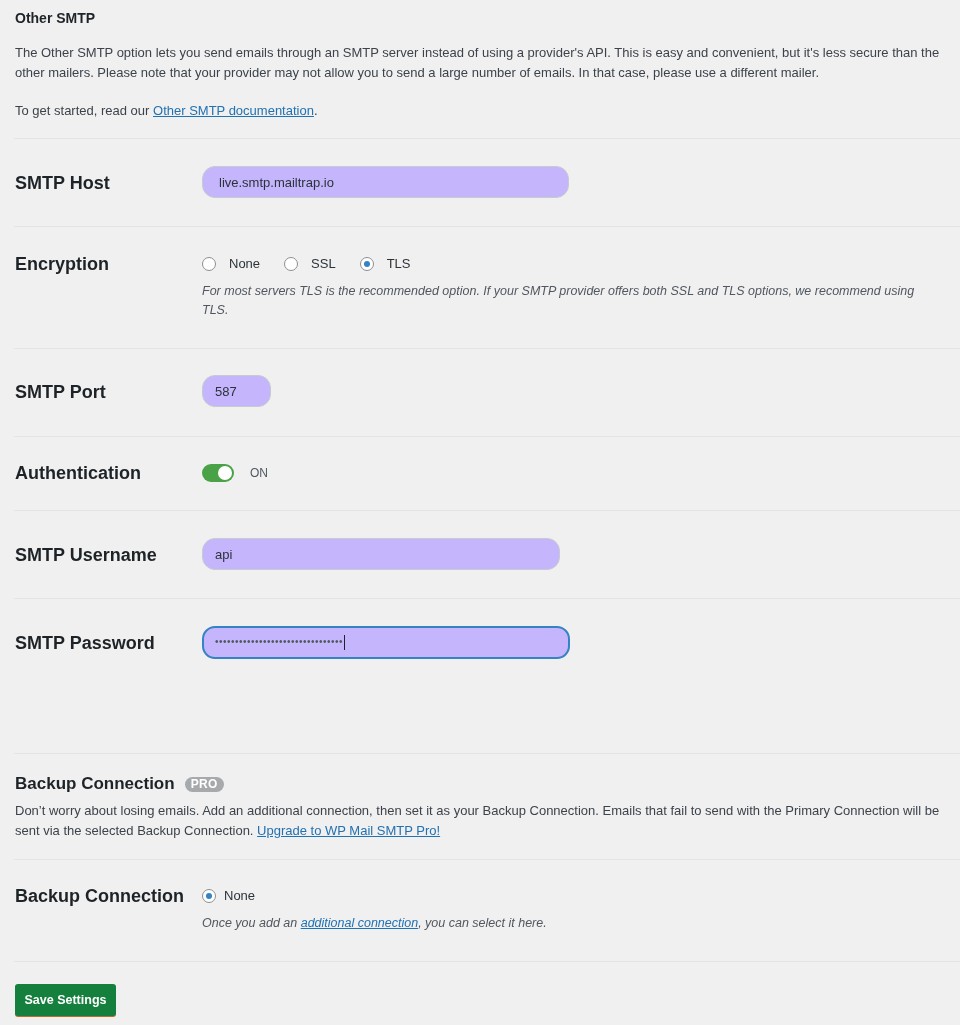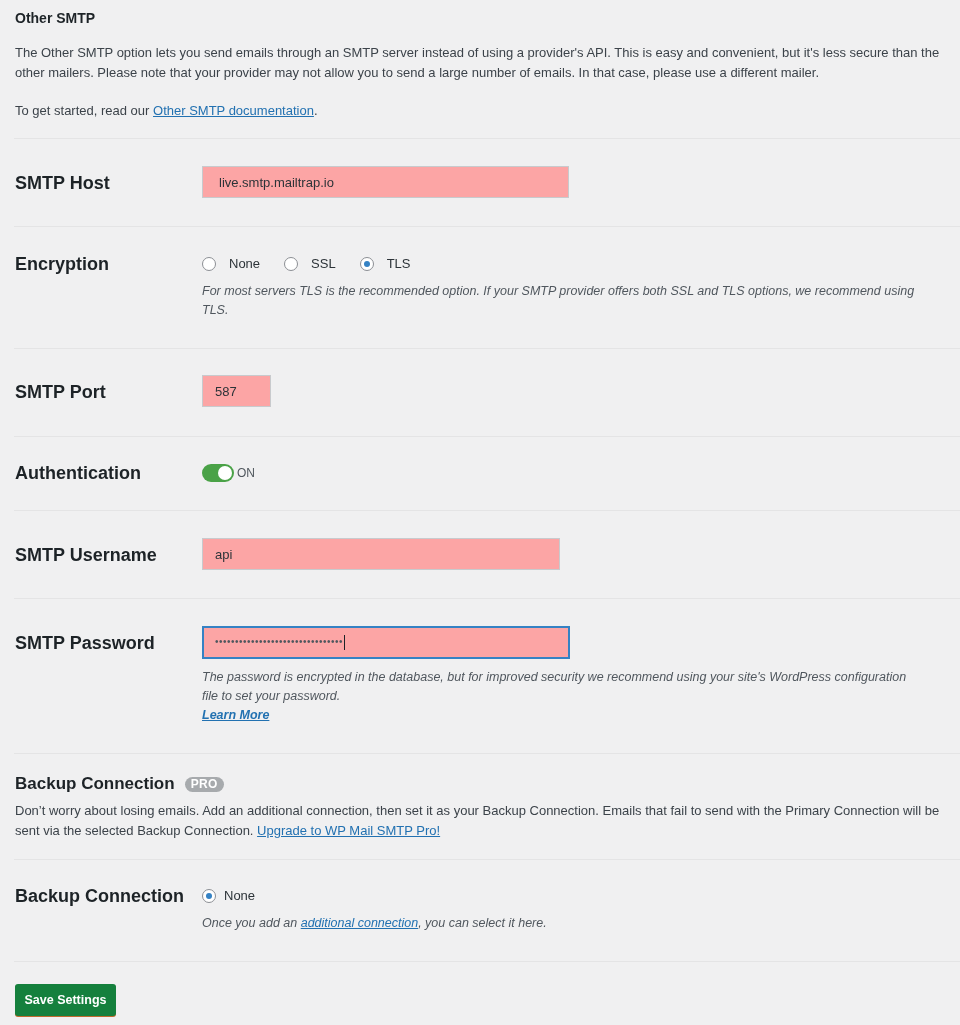--- a/index.html
+++ b/index.html
@@ -34,23 +34,23 @@
     .divider {
       left: 14px; right: 0; height: 1px; background: #e4e4e5;
     }
     .label {
       left: 15px;
       font-size: 18px; font-weight: bold; color: #1d2327;
       line-height: 18px;
     }
     .input {
       box-sizing: border-box;
-      background: #fca5a5;
+      background: #c4b5fd;
       border: 1px solid #c8cacd;
-      border-radius: 0;
+      border-radius: 13px;
       height: 32px;
       font-family: "Liberation Sans", sans-serif;
       font-size: 13px;
       color: #2c3338;
       padding: 0 12px;
       line-height: 30px;
     }
     .input.focused {
       border: 2px solid #3582c4;
       line-height: 28px;
@@ -78,21 +78,21 @@
     .help a.learn { font-weight: bold; }
     .toggle {
       width: 32px; height: 18px; border-radius: 9px;
       background: #4aa247; position: relative;
     }
     .toggle::after {
       content: ""; position: absolute;
       width: 14px; height: 14px; border-radius: 50%;
       background: #fff; right: 2px; top: 2px;
     }
-    .toggle-label { font-size: 12px; color: #50575e; margin-left: 3px; }
+    .toggle-label { font-size: 12px; color: #50575e; margin-left: 16px; }
     .h2 {
       left: 15px; top: 773px;
       font-size: 17px; font-weight: bold; color: #1d2327;
       line-height: 22px; display: flex; align-items: center;
     }
     .badge {
       display: inline-block;
       background: #a7aaad; color: #fff;
       font-size: 12px; font-weight: bold;
       border-radius: 8px; padding: 2px 6px;
@@ -161,24 +161,20 @@
 
   <div class="abs divider" style="top:510px;"></div>
 
   <div class="abs label" style="top:546px;">SMTP Username</div>
   <input class="abs input" style="left: 202px; top: 538px; width: 358px;" type="text" value="api">
 
   <div class="abs divider" style="top:598px;"></div>
 
   <div class="abs label" style="top:634px;">SMTP Password</div>
   <div class="abs input focused" style="left:202px; top:626px; width:368px; height:33px; font-size:10px; letter-spacing:0.5px; color:#50575e; overflow:hidden; white-space:nowrap;"><span>••••••••••••••••••••••••••••••••</span><span style="display:inline-block; width:1px; height:15px; background:#1d2327; vertical-align:middle; margin-left:1px;"></span></div>
-  <div class="abs help" style="left:202px; top:668px; width:720px;">
-    <div>The password is encrypted in the database, but for improved security we recommend using your site's WordPress configuration file to set your password.</div>
-    <a class="link learn" href="#">Learn More</a>
-  </div>
 
   <div class="abs divider" style="top:753px;"></div>
 
   <div class="abs h2">
     <span>Backup Connection</span>
     <span class="badge">PRO</span>
   </div>
   <div class="abs desc" style="top:801px;">
     <p><span>Don’t worry about losing emails. Add an additional connection, then set it as your Backup Connection. Emails that fail to send with the Primary Connection will be sent via the selected Backup Connection. </span><a class="link" href="#">Upgrade to WP Mail SMTP Pro!</a></p>
   </div>

